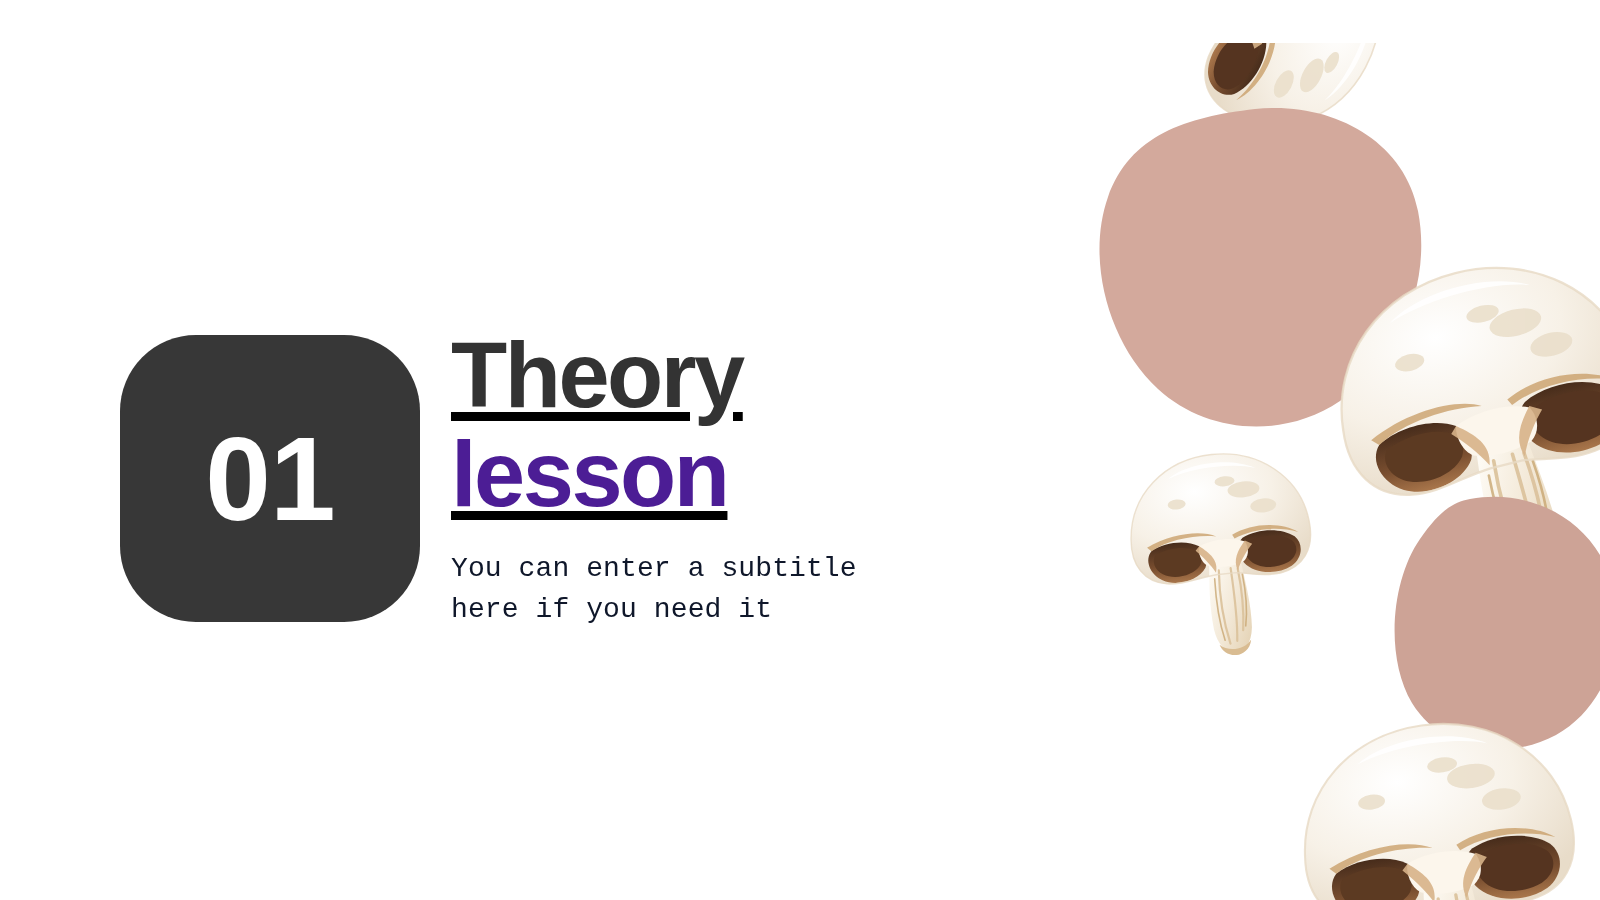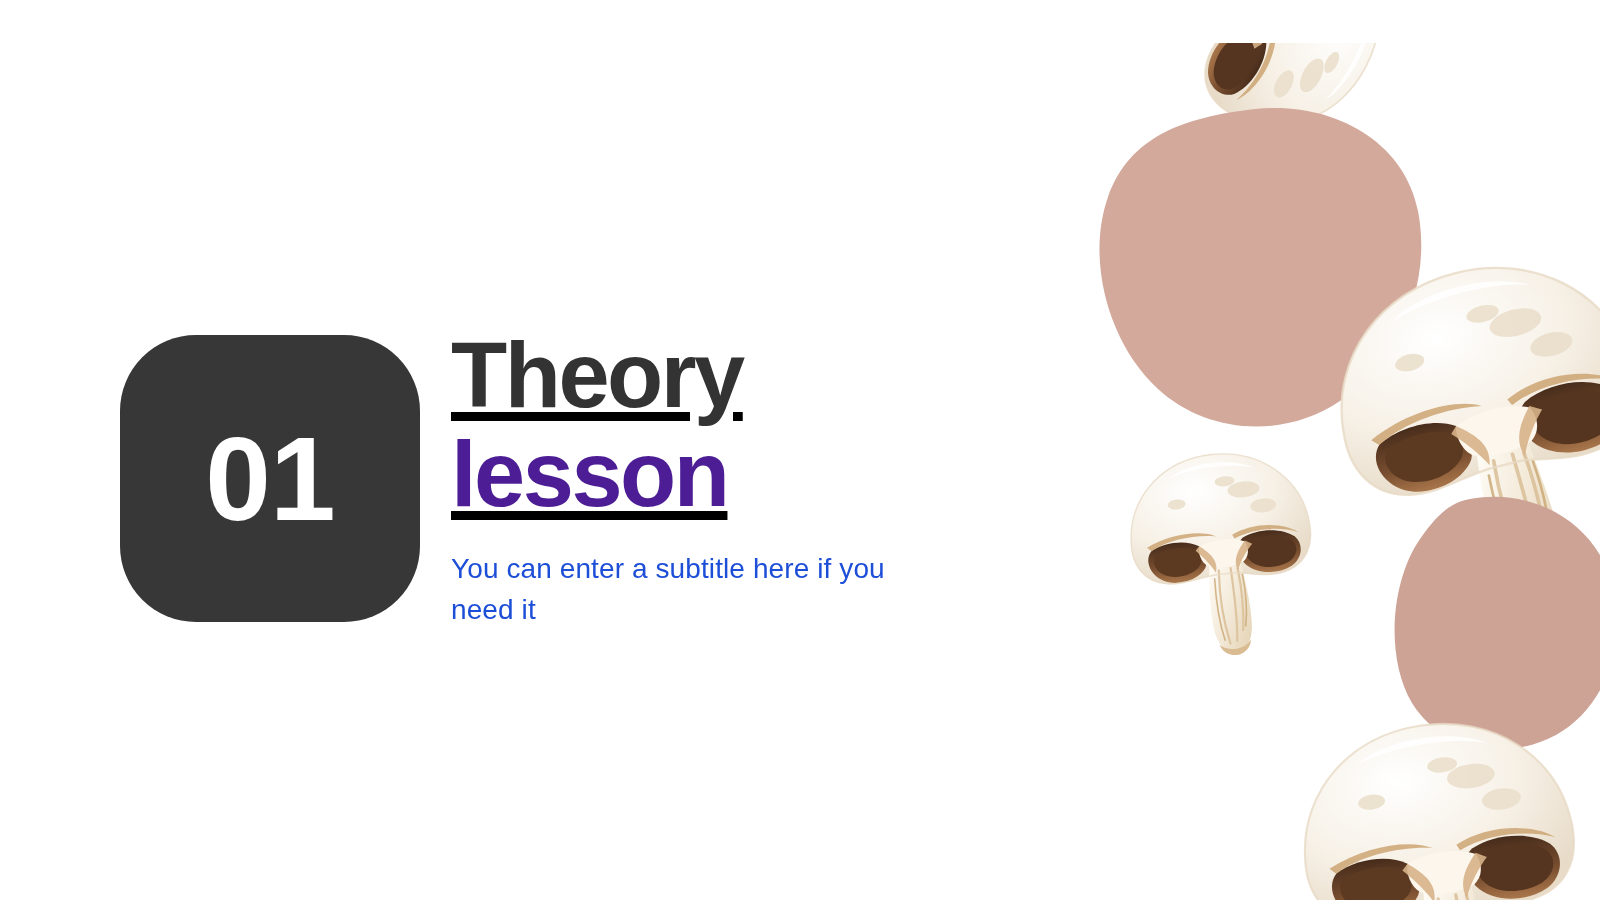--- a/index.html
+++ b/index.html
@@ -87,25 +87,25 @@
     white-space: nowrap;
   }
   .title-line.primary { color: #333333; }
   .title-line.accent  { color: #4c1d95; }
 
   #subtitle {
     position: absolute;
     left: 451px;
     top: 506px;
     width: 470px;
-    font-family: Liberation Sans, sans-serif;
+    font-family: Liberation Mono, monospace;
     font-weight: normal;
     font-size: 28px;
     line-height: 1.46;
-    color: #1d4ed8;
+    color: #0f172a;
     letter-spacing: 0.1px;
   }
 </style>
 </head>
 <body>
 
 <div id="slide">
 
   <div id="artwork">
     <svg width="600" height="900" viewBox="0 0 600 900" xmlns="http://www.w3.org/2000/svg">

